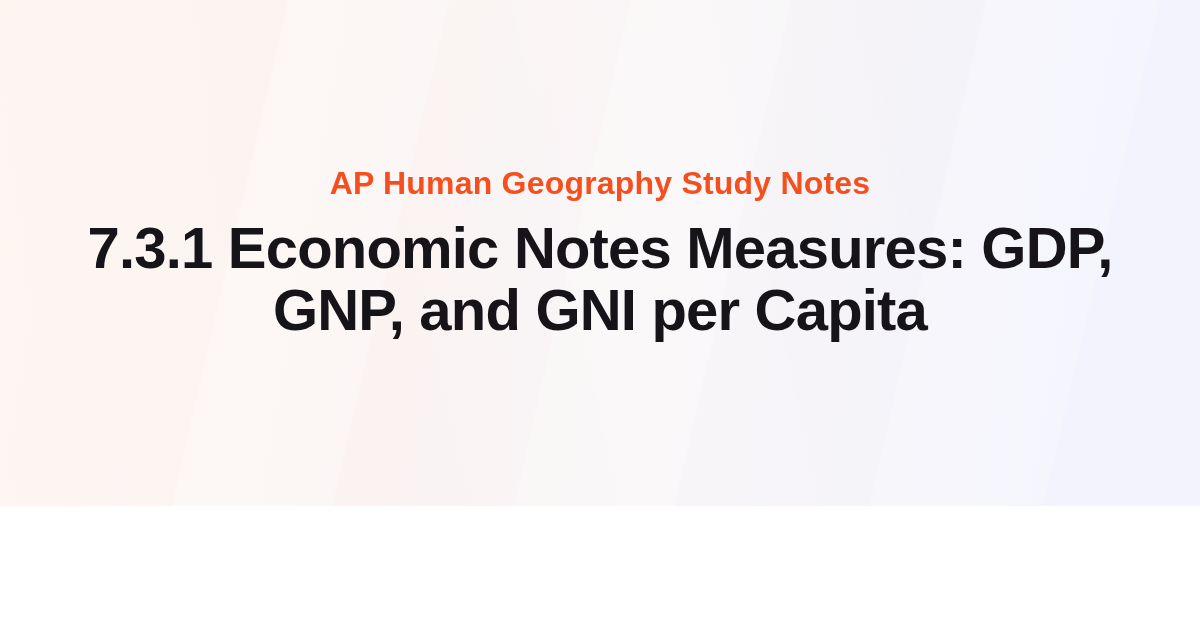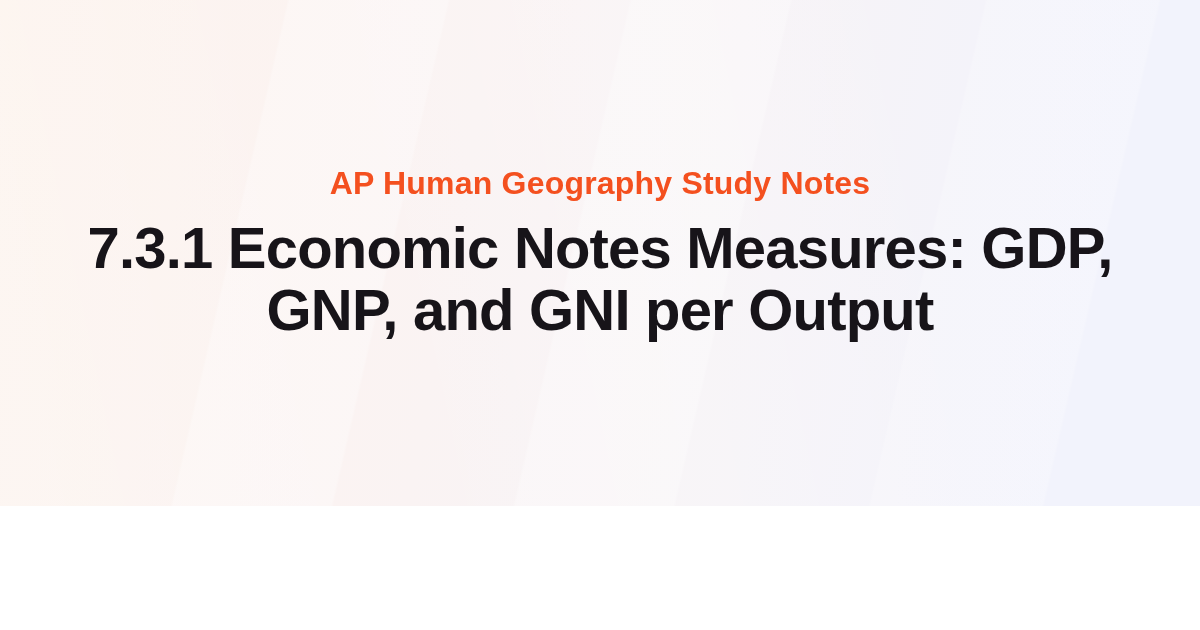--- a/index.html
+++ b/index.html
@@ -81,16 +81,16 @@
   }
 </style>
 </head>
 <body>
 
 <div class="card">
   <div class="content">
     <div class="eyebrow">AP Human Geography Study Notes</div>
     <h1 class="title">
       <span class="line">7.3.1 Economic Notes Measures: GDP,</span>
-      <span class="line">GNP, and GNI per Output</span>
+      <span class="line">GNP, and GNI per Capita</span>
     </h1>
   </div>
 </div>
 
 </body></html>

